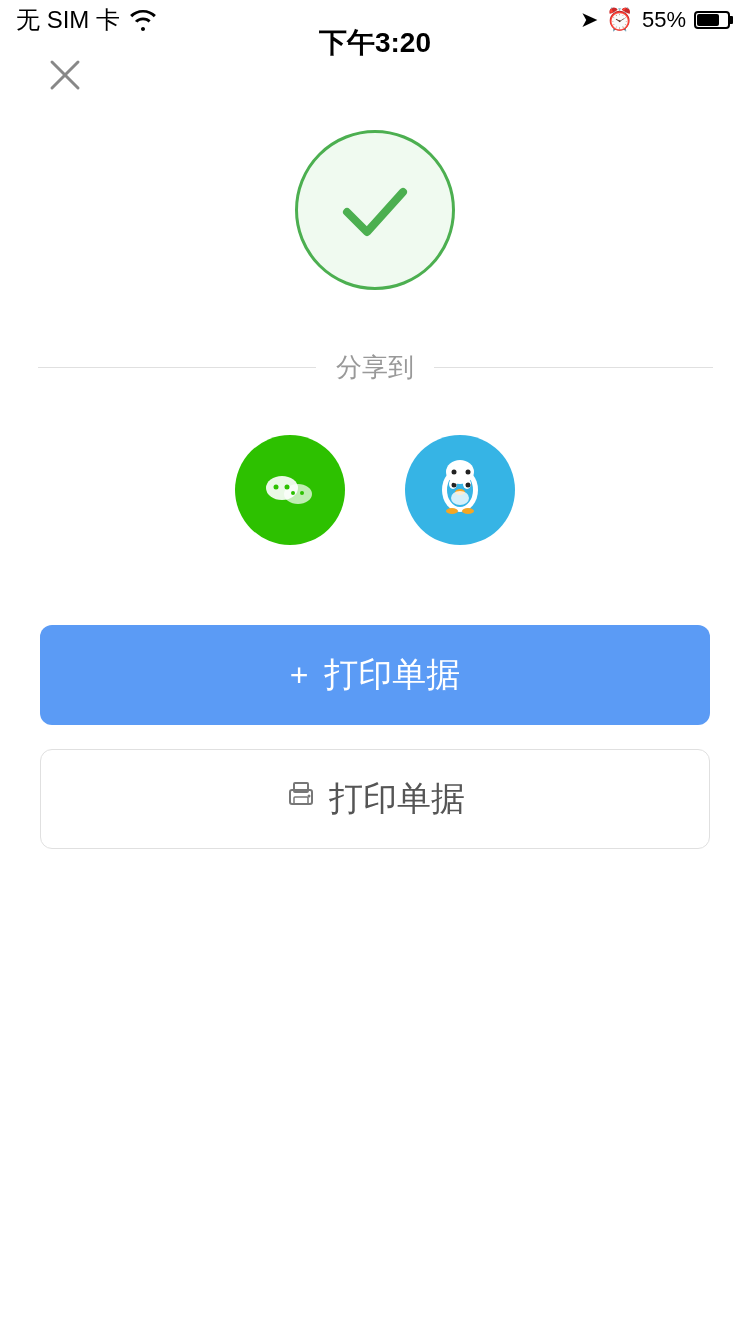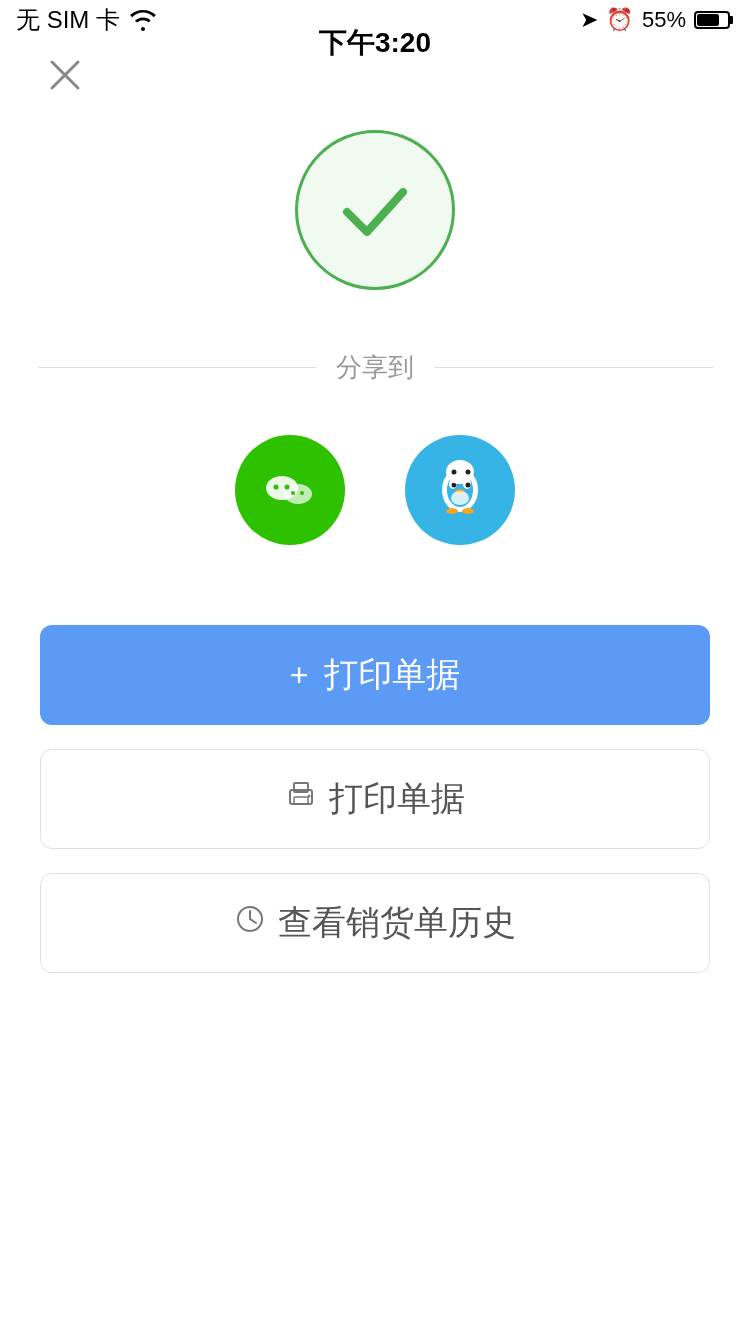--- a/index.html
+++ b/index.html
@@ -311,25 +311,15 @@
         <svg width="32" height="32" viewBox="0 0 32 32" fill="none">
           <rect x="5" y="11" width="22" height="14" rx="2" stroke="#777" stroke-width="2" fill="none"></rect>
           <rect x="9" y="4" width="14" height="9" rx="1" stroke="#777" stroke-width="2" fill="none"></rect>
           <rect x="9" y="18" width="14" height="7" rx="1" stroke="#777" stroke-width="1.5" fill="none"></rect>
           <circle cx="24" cy="17" r="1.5" fill="#777"></circle>
         </svg>
       </span>
       <span>打印单据</span>
     </button>
 
-    <button class="action-btn action-btn-secondary">
-      <span class="action-btn-icon">
-        <svg width="32" height="32" viewBox="0 0 32 32" fill="none">
-          <circle cx="16" cy="16" r="12" stroke="#777" stroke-width="2" fill="none"></circle>
-          <line x1="16" y1="8" x2="16" y2="16" stroke="#777" stroke-width="2" stroke-linecap="round"></line>
-          <line x1="16" y1="16" x2="22" y2="20" stroke="#777" stroke-width="2" stroke-linecap="round"></line>
-        </svg>
-      </span>
-      <span>查看销货单历史</span>
-    </button>
   </div>
 
 </div>
 
 </body></html>

